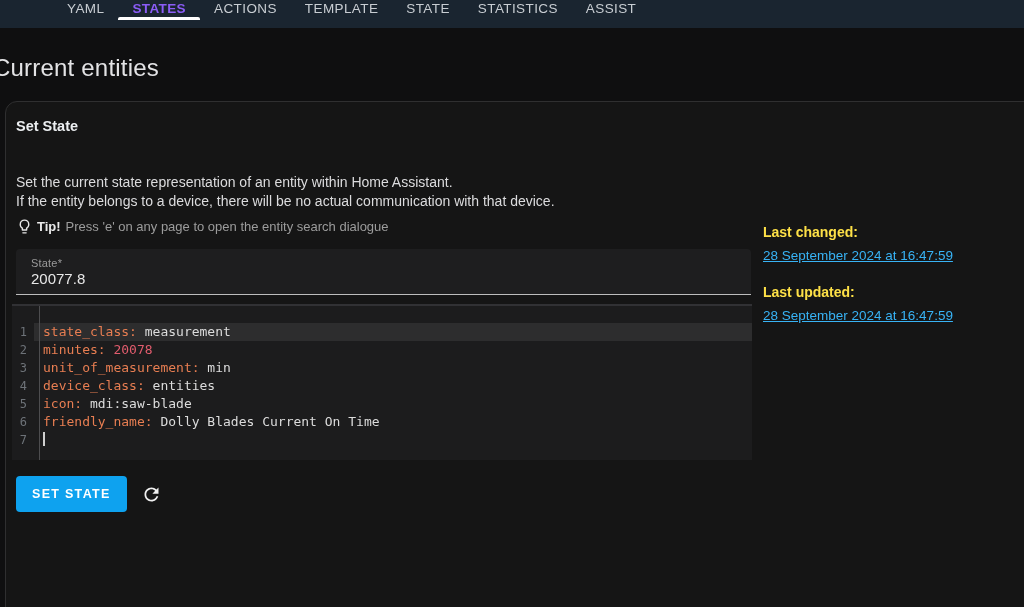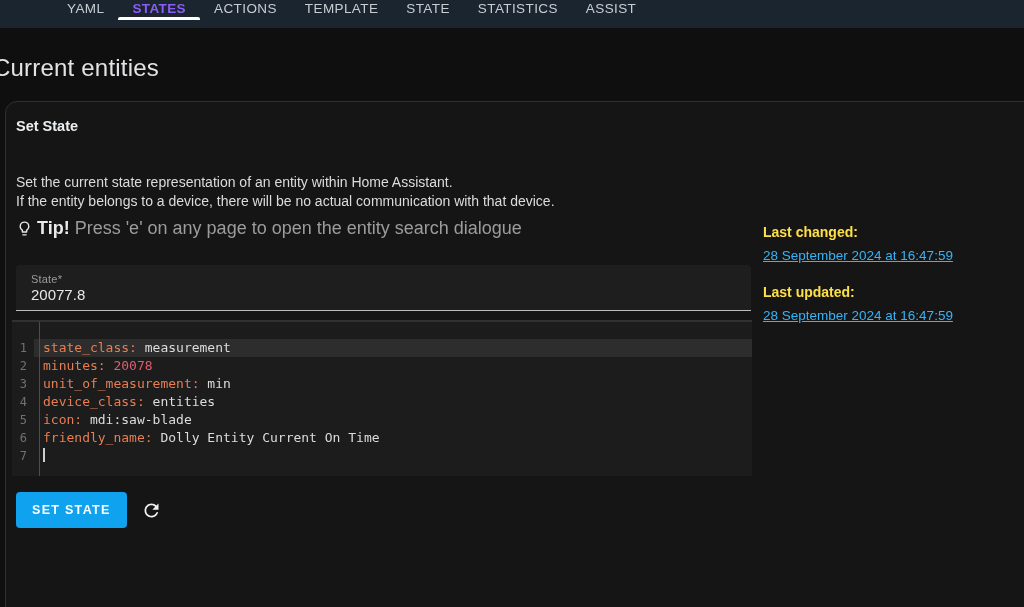--- a/index.html
+++ b/index.html
@@ -55,26 +55,26 @@
     border-radius:4px 4px 0 0;
     border-bottom:1px solid #bdbdbd;
     cursor:text;
   }
   .textfield .tf-label{
     position:absolute;left:15px;top:8px;font-size:11px;color:#9a9a9a;letter-spacing:.2px;
   }
   .textfield .tf-value{
     position:absolute;left:15px;bottom:7px;font-size:15px;color:#e8e8e8;
   }
-  .textfield.state{height:46px;margin-top:26px;}
+  .textfield.state{height:46px;margin-top:14px;}
   .field-icons{position:absolute;right:12px;top:14px;display:flex;align-items:center;gap:6px;}
   .icon-btn{width:22px;height:22px;display:flex;align-items:center;justify-content:center;cursor:pointer;}
   .icon-btn svg{fill:#9e9e9e;}
   
-  .tip{margin-top:8px;display:flex;align-items:center;font-size:18px;color:#9c9c9c;}
+  .tip{margin-top:8px;display:flex;align-items:center;font-size:13px;color:#9c9c9c;}
   .tip svg{fill:#e6e6e6;margin-right:4px;flex:none;}
   .tip b{color:#eaeaea;margin-right:5px;font-weight:700;}
   
   .attr-label{margin-top:17px;font-size:14px;color:#e2e2e4;}
   
   .editor{
     position:relative;margin-top:9px;margin-left:-4px;width:740px;height:156px;
     background:var(--editor-bg);
     border-top:2px solid #313134;
     padding-top:17px;
@@ -169,21 +169,21 @@
         <div class="cm-row">
           <span class="ln">4</span>
           <span class="code"><span class="tok-key">device_class:</span><span class="tok-str"> entities</span></span>
         </div>
         <div class="cm-row">
           <span class="ln">5</span>
           <span class="code"><span class="tok-key">icon:</span><span class="tok-str"> mdi:saw-blade</span></span>
         </div>
         <div class="cm-row">
           <span class="ln">6</span>
-          <span class="code"><span class="tok-key">friendly_name:</span><span class="tok-str"> Dolly Entity Current On Time</span></span>
+          <span class="code"><span class="tok-key">friendly_name:</span><span class="tok-str"> Dolly Blades Current On Time</span></span>
         </div>
         <div class="cm-row">
           <span class="ln">7</span>
           <span class="code"><span class="cursor"></span></span>
         </div>
       </div>
 
     <div class="actions">
       <button class="primary-btn">SET STATE</button>
       <span class="refresh">

